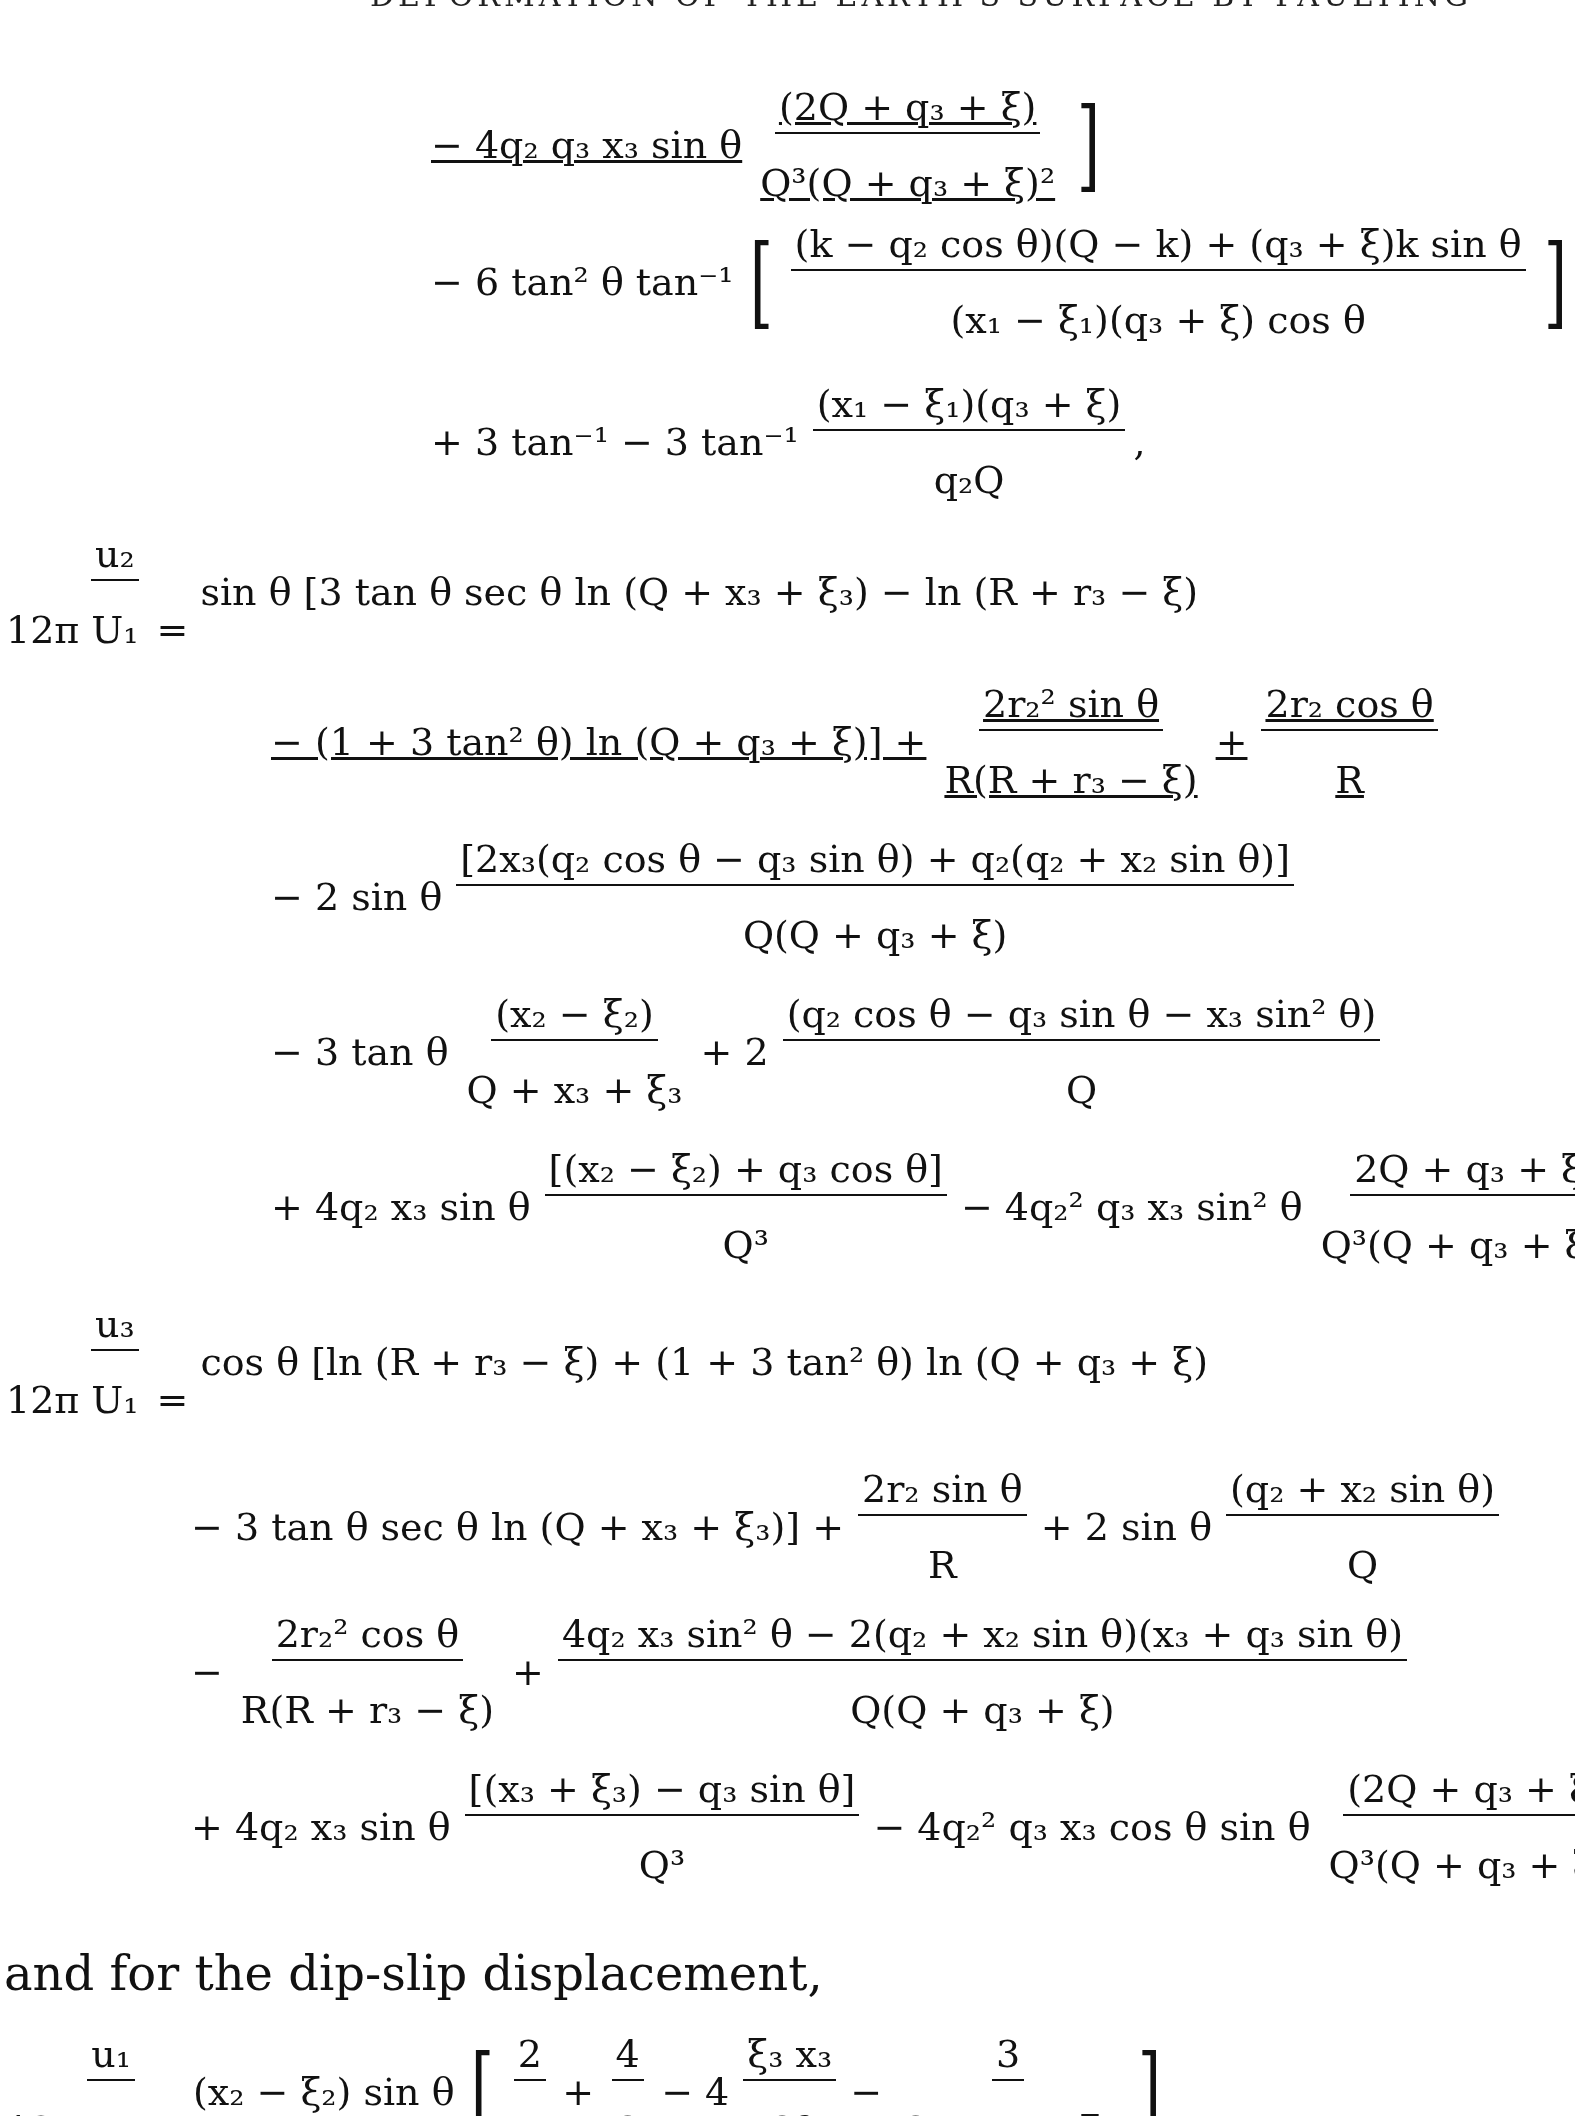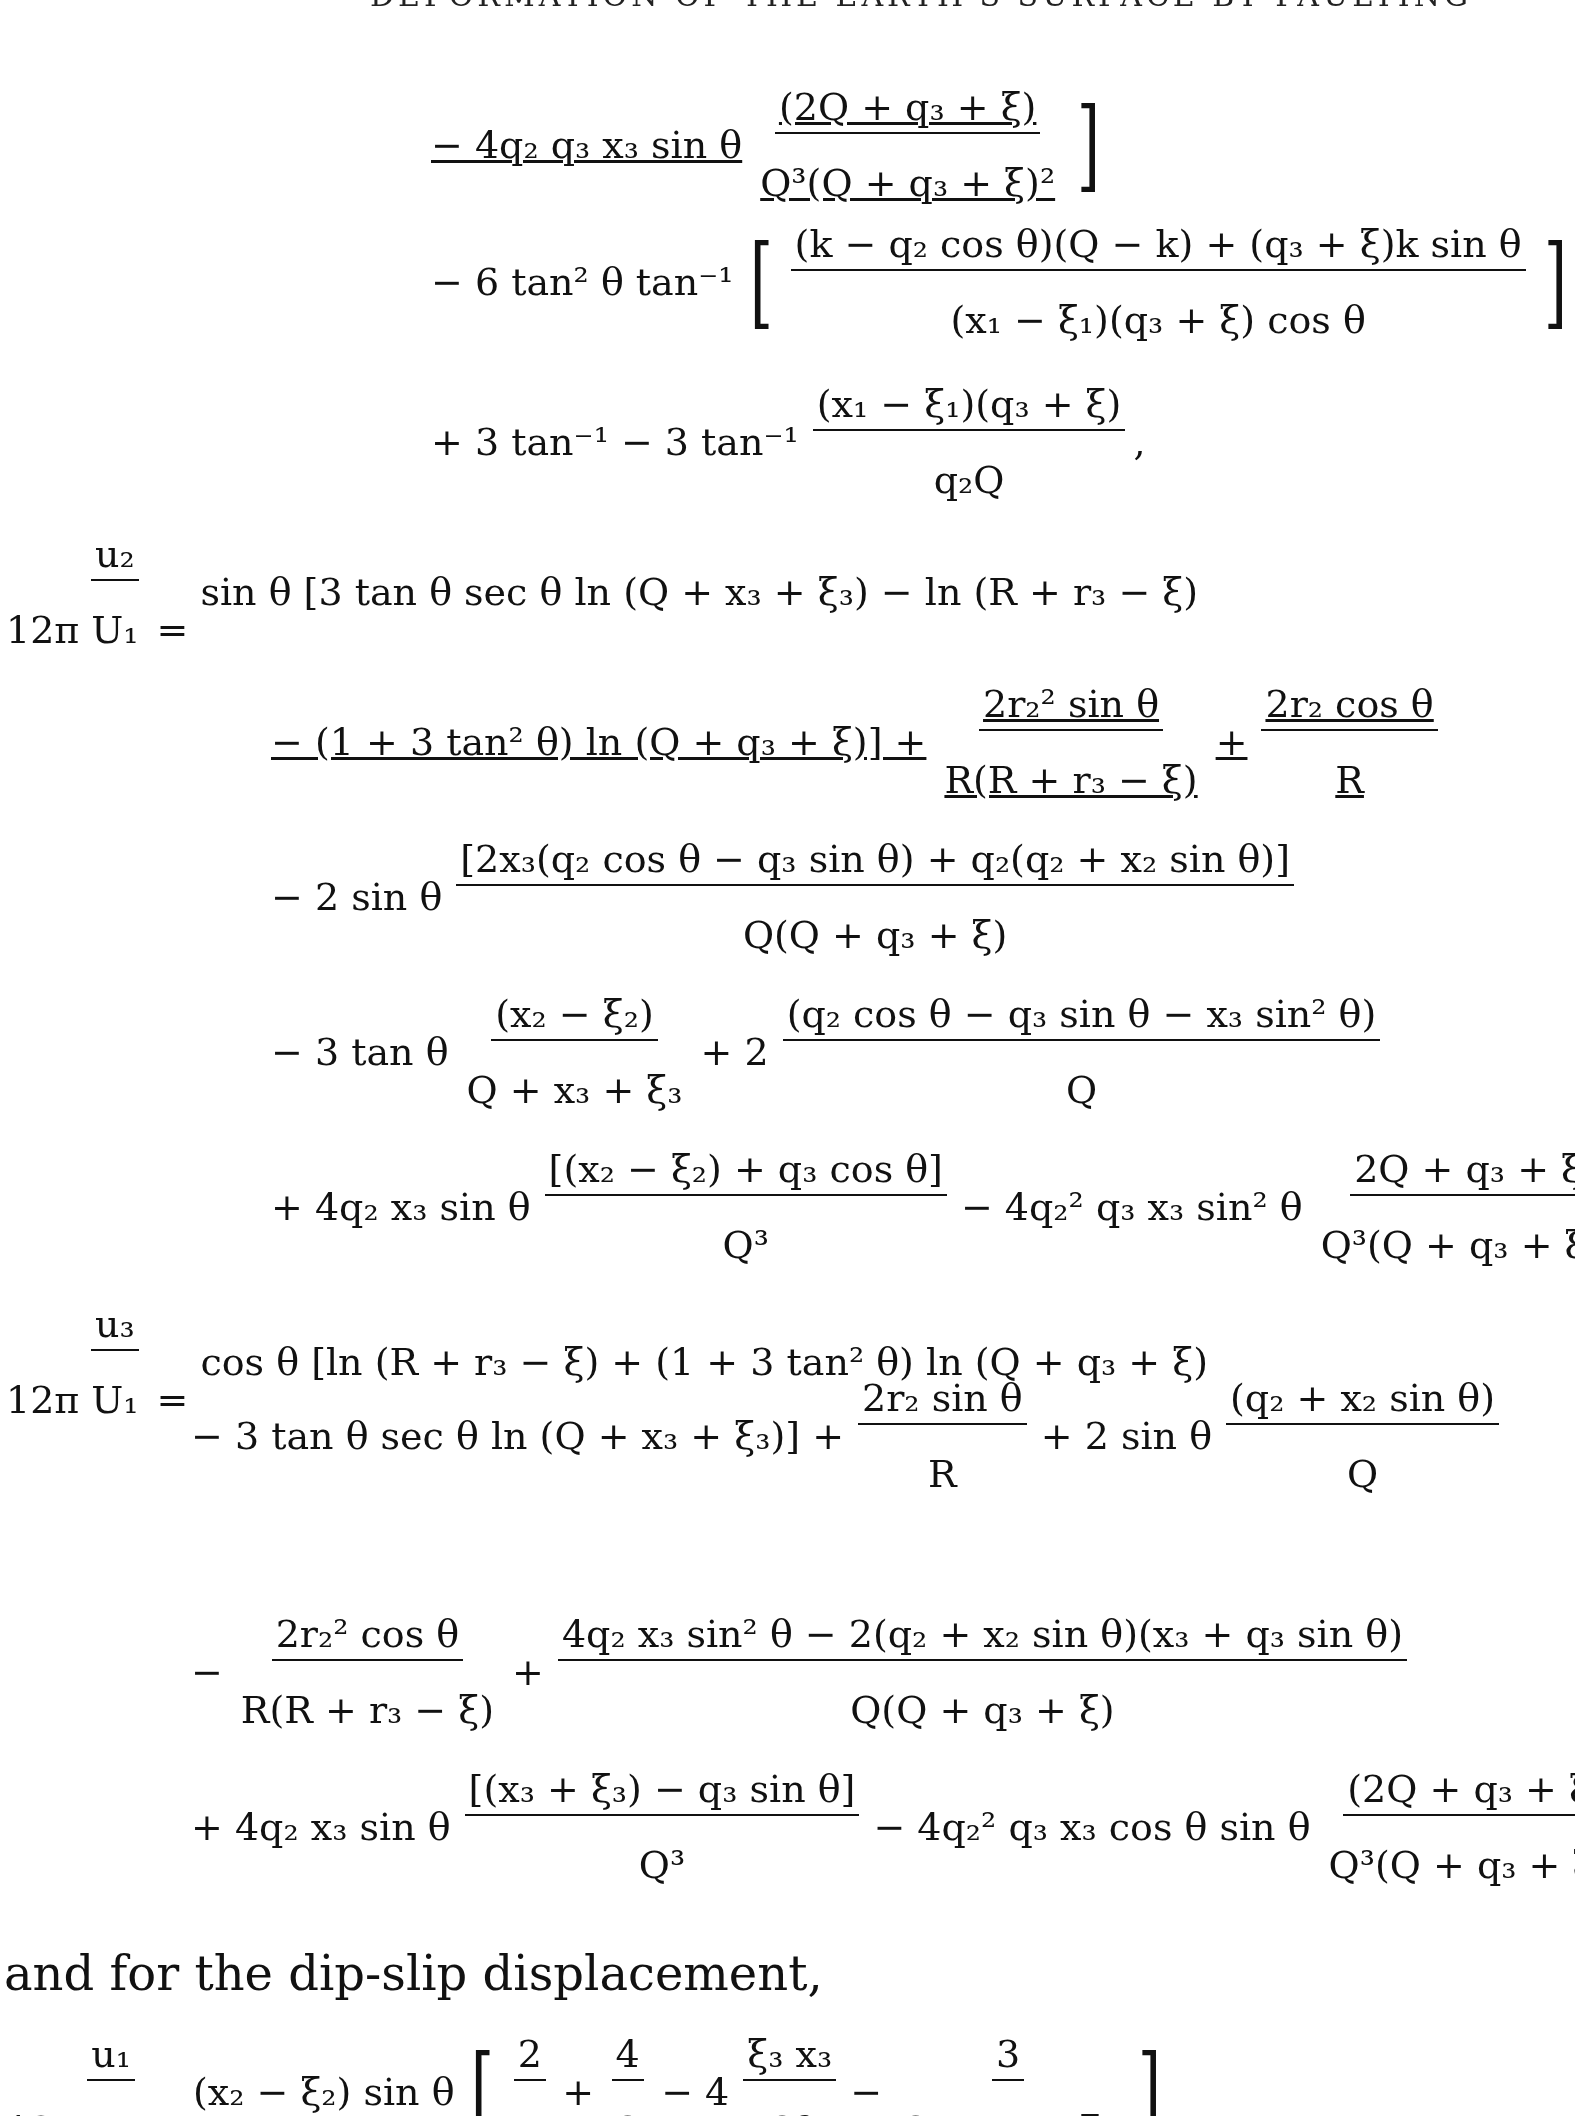--- a/index.html
+++ b/index.html
@@ -124,21 +124,21 @@
     <span>12π</span>
     <span class="frac">
       <span class="num">u₃</span>
       <span class="den">U₁</span>
     </span>
     <span class="tok">=</span>
   </span>
   <span class="tok">cos θ [ln (R + r₃ − ξ) + (1 + 3 tan² θ) ln (Q + q₃ + ξ)</span>
 </div>
 
-<div class="line" style="left:185px; top:1379px;align-items:center;">
+<div class="line" style="left:185px; top:1470px;align-items:center;">
   <span class="tok">− 3 tan θ sec θ ln (Q + x₃ + ξ₃)] +</span>
   <span class="frac">
     <span class="num">2r₂ sin θ</span>
     <span class="den">R</span>
   </span>
   <span class="tok">+ 2 sin θ</span>
   <span class="frac">
     <span class="num">(q₂ + x₂ sin θ)</span>
     <span class="den">Q</span>
   </span>

